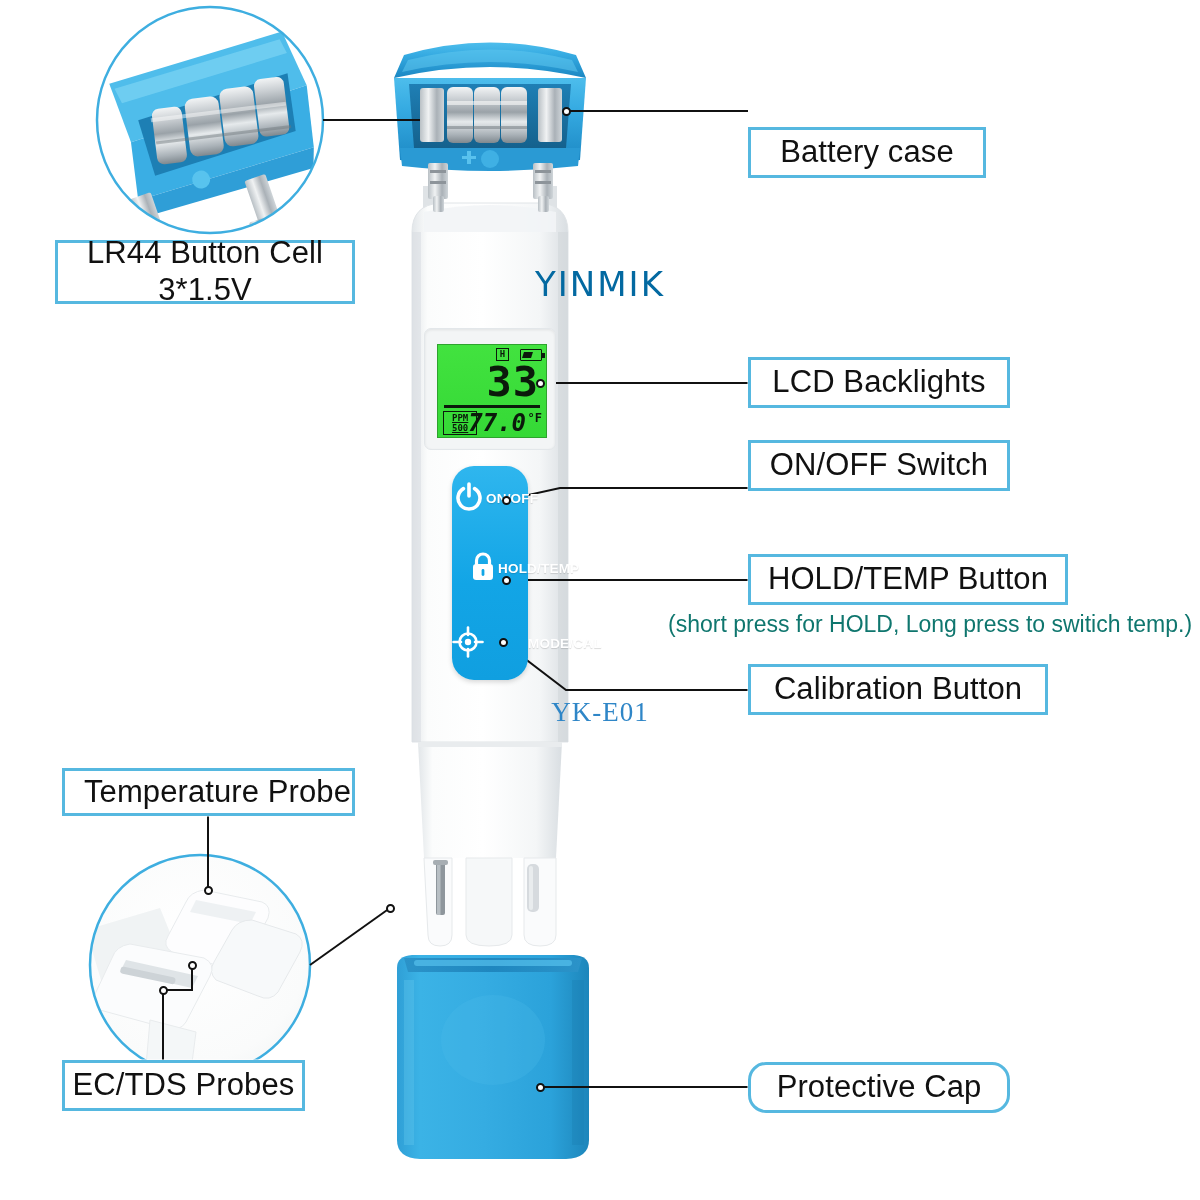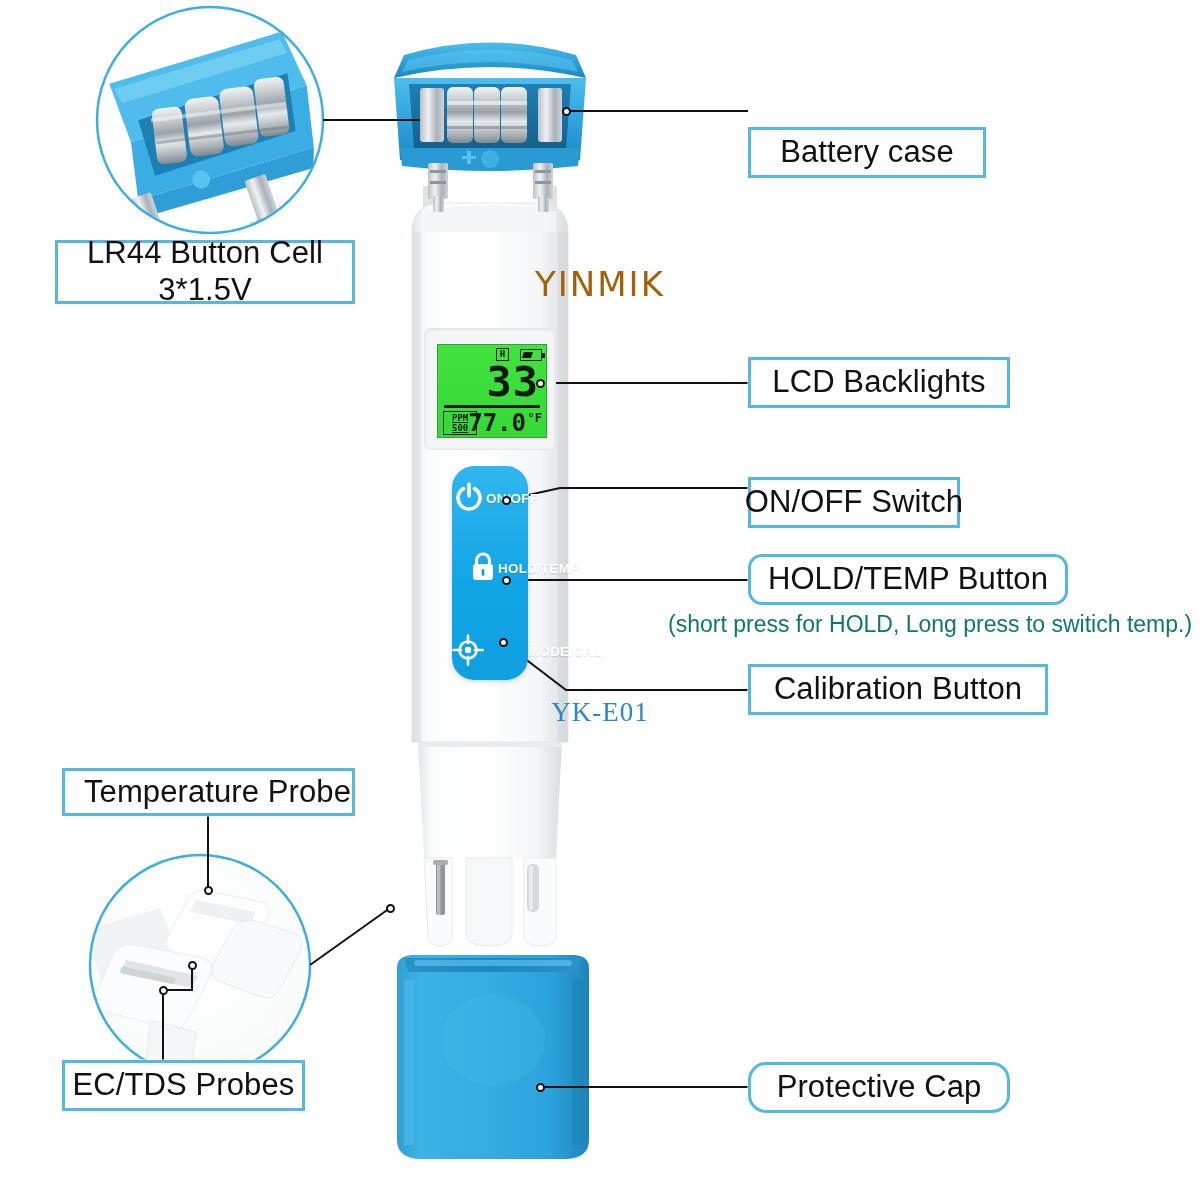--- a/index.html
+++ b/index.html
@@ -40,21 +40,21 @@
     font-size:23px;
     color:#0f766e;
     white-space:nowrap;
     z-index:6;
   }
 
   .brand{
     position:absolute;
     left:0; right:0;
     text-align:center;
-    color:#a16207;
+    color:#0369a1;
     font-size:34px;
     font-weight:400;
     letter-spacing:2px;
     z-index:5;
     font-family:"DejaVu Sans", sans-serif;
   }
   .model{
     position:absolute;
     left:0; right:0;
     text-align:center;
@@ -145,20 +145,21 @@
     text-decoration:underline;
   }
   .lcd-temp{
     position:absolute;
     right:20px; top:64px;
     font-family:"DejaVu Sans Mono", monospace;
     font-size:24px;
     font-weight:bold;
     color:#0b1a0b;
     letter-spacing:0px;
+    font-style:italic;
   }
   .lcd-tempunit{
     position:absolute;
     right:4px; top:66px;
     font-family:"DejaVu Sans Mono", monospace;
     font-size:12px;
     font-weight:bold;
     color:#0b1a0b;
   }
 
@@ -467,21 +468,21 @@
       <span>
         <svg width="30" height="32" viewBox="0 0 30 32">
           <path d="M8.5 13 V9.5 A6.5 6.5 0 0 1 21.5 9.5 V13" fill="none" stroke="#ffffff" stroke-width="3.2" stroke-linecap="round"></path>
           <rect x="5" y="13" width="20" height="16" rx="3.2" fill="#ffffff"></rect>
           <rect x="13.6" y="18" width="2.8" height="7" rx="1.4" fill="#10a5e5"></rect>
         </svg>
       </span>
       <span class="klabel">HOLD/TEMP</span>
     </div>
 
-    <div class="key" style="top:168px;gap:44px;">
+    <div class="key" style="top:160px;gap:44px;">
       <span>
         <svg width="32" height="32" viewBox="0 0 32 32">
           <circle cx="16" cy="16" r="8.5" fill="none" stroke="#ffffff" stroke-width="2.6"></circle>
           <circle cx="16" cy="16" r="3.2" fill="#ffffff"></circle>
           <line x1="16" y1="1.5" x2="16" y2="9" stroke="#ffffff" stroke-width="2.6" stroke-linecap="round"></line>
           <line x1="16" y1="23" x2="16" y2="30.5" stroke="#ffffff" stroke-width="2.6" stroke-linecap="round"></line>
           <line x1="1.5" y1="16" x2="9" y2="16" stroke="#ffffff" stroke-width="2.6" stroke-linecap="round"></line>
           <line x1="23" y1="16" x2="30.5" y2="16" stroke="#ffffff" stroke-width="2.6" stroke-linecap="round"></line>
         </svg>
       </span>
@@ -495,25 +496,25 @@
 
   <div class="label-box two-line" style="left:55px; top:240px; width:300px; height:64px;justify-content:center;">
     <span>LR44 Button Cell</span>
     <span>3*1.5V</span>
   </div>
 
   <div class="label-box" style="left:748px; top:357px; width:262px; height:51px;">
     <span>LCD Backlights</span>
   </div>
 
-  <div class="label-box" style="left:748px; top:477px; width:212px; height:51px;">
+  <div class="label-box" style="left:748px; top:440px; width:262px; height:51px;">
     <span>ON/OFF Switch</span>
   </div>
 
-  <div class="label-box" style="left:748px; top:554px; width:320px; height:51px;border-radius:14px;">
+  <div class="label-box" style="left:748px; top:554px; width:320px; height:51px;">
     <span>HOLD/TEMP Button</span>
   </div>
 
   <div class="note" style="left:668px; top:611px;">(short press for HOLD, Long press to switich temp.)</div>
 
   <div class="label-box" style="left:748px; top:664px; width:300px; height:51px;">
     <span>Calibration Button</span>
   </div>
 
   <div class="label-box" style="left:62px; top:768px; width:293px; height:48px;padding-left:18px;">

